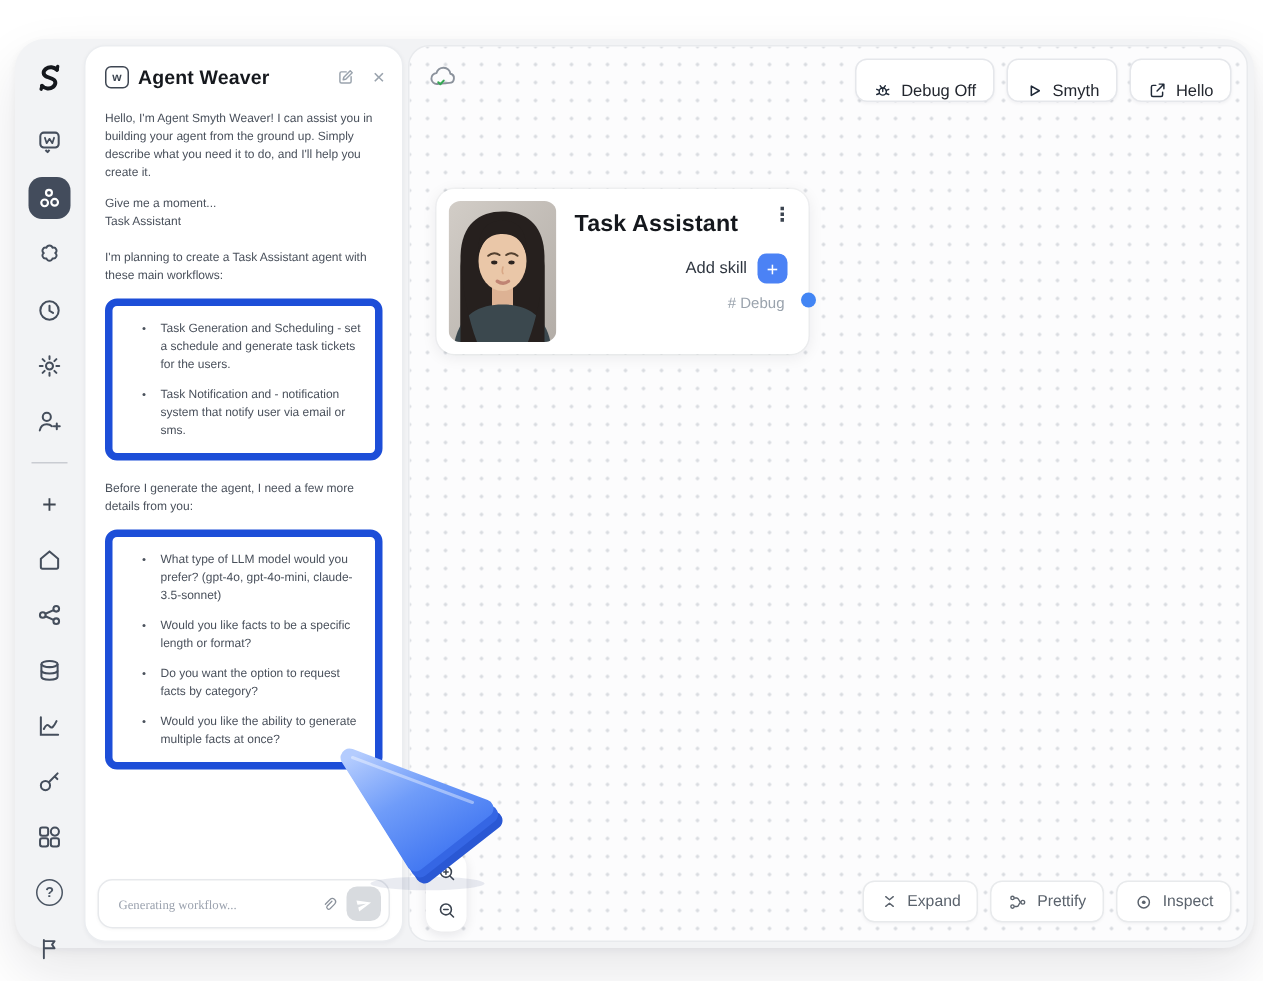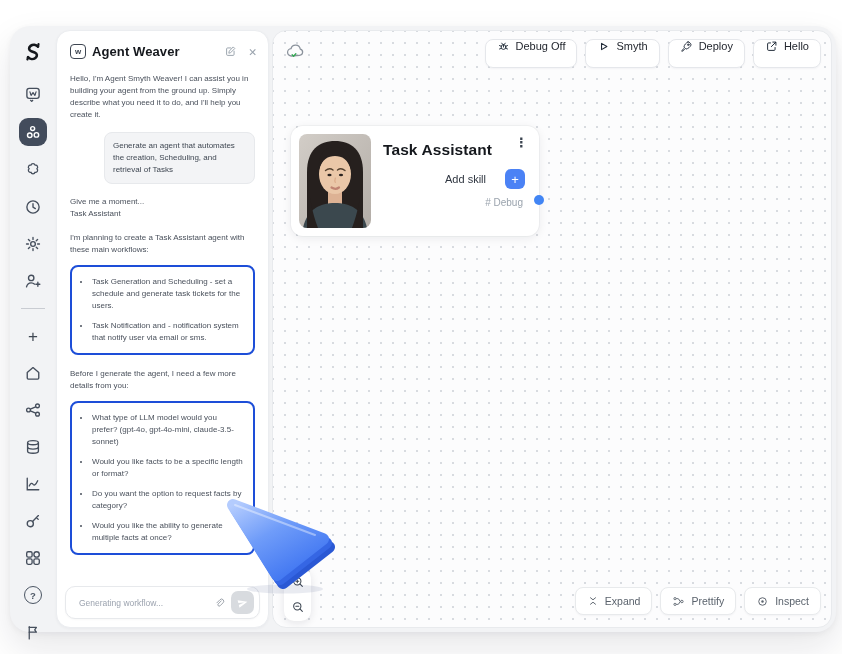--- a/index.html
+++ b/index.html
@@ -48,74 +48,74 @@
   }
   .chat-title{font-size:13px;font-weight:700;color:#15181d;flex:1;letter-spacing:.1px}
   .hdr-ic{color:#9aa3ad;cursor:pointer;display:flex;align-items:center;margin-left:5px}
   .close-x{font-size:10.5px;color:#9aa3ad}
   .chat-body{padding:4px 13px 0;font-size:8px;line-height:1.5;color:#4a515c}
   .msg{margin:4px 0 9px}
   .bubble{
     margin:11px 0 12px 34px;background:#f3f4f6;border:1px solid #e7e9ec;border-radius:8px;
     padding:7px 8px;color:#3f4752;
   }
-  .qbox{border:2px solid #1d4ed8;border-radius:8px;padding:9px 9px 9px 7px;margin:9px 0 13px;background:#fff}
+  .qbox{border:5px solid #1d4ed8;border-radius:8px;padding:9px 9px 9px 19px;margin:9px 0 13px;background:#fff}
   .qbox ul{margin:0;padding-left:12px}
   .qbox li{margin:0 0 8px;padding-left:1px}
   .qbox li:last-child{margin-bottom:0}
   .moment p{margin:0}
   .moment{margin:2px 0 12px}
   .chat-input-wrap{
     position:absolute;left:8px;right:8px;bottom:8px;height:33px;
     border:1px solid #e7e9ec;border-radius:10px;background:#fff;
     display:flex;align-items:center;padding:0 5px 0 11px;box-sizing:border-box;
     box-shadow:0 1px 2px rgba(15,23,42,.03);
   }
-  .chat-input{border:none;outline:none;flex:1;font-size:8.5px;color:#374151;font-family:Liberation Sans, sans-serif;background:transparent;min-width:0}
+  .chat-input{border:none;outline:none;flex:1;font-size:8.5px;color:#374151;font-family:Liberation Serif, serif;background:transparent;min-width:0}
   .chat-input::placeholder{color:#9ca3af}
   .clip-ic{color:#8b929c;display:flex;align-items:center;cursor:pointer}
   .send-btn{
     width:23px;height:23px;border-radius:7px;background:#d8dbdf;margin-left:6px;
     display:flex;align-items:center;justify-content:center;cursor:pointer;flex:0 0 auto;
   }
   
   .canvas{
     position:absolute;left:262px;top:4px;width:560px;height:598px;
     background:#fcfcfd;border:1px solid #e8eaed;border-radius:14px;box-sizing:border-box;overflow:hidden;
   }
   .canvas-dots{
     position:absolute;inset:0;
     background-image:radial-gradient(circle,#d8dbe0 1px,transparent 1.2px);
     background-size:12px 12px;background-position:6px 6px;
   }
   .cloud-status{position:absolute;left:12px;top:10px;color:#8b929c}
   .toolbar{position:absolute;top:8px;right:10px;display:flex;gap:8px}
   .tbtn{
     height:27px;background:#fff;border:1px solid #e5e7eb;border-radius:8px;
-    display:flex;align-items:flex-start;gap:6px;padding:0 11px;
+    display:flex;align-items:flex-end;gap:6px;padding:0 11px;
     font-size:11px;font-weight:500;color:#23272f;cursor:pointer;
     box-shadow:0 1px 2px rgba(15,23,42,.04);white-space:nowrap;
   }
   .tbtn svg{flex:0 0 auto}
   .footer-bar{position:absolute;bottom:12px;right:10px;display:flex;gap:8px}
   .fbtn{
     height:26px;background:#fff;border:1px solid #e8eaec;border-radius:8px;
     display:flex;align-items:center;gap:6px;padding:0 11px;
     font-size:10.5px;font-weight:500;color:#5b636d;cursor:pointer;
     box-shadow:0 1px 2px rgba(15,23,42,.04);white-space:nowrap;text-align:right;
   }
   
   .card{
     position:absolute;left:18px;top:95px;width:248px;height:110px;background:#fff;border-radius:12px;
     box-shadow:0 2px 10px rgba(15,23,42,.08),0 0 0 1px rgba(15,23,42,.03);cursor:grab;
   }
   .card-photo{position:absolute;left:8px;top:8px;width:72px;height:94px;border-radius:8px;overflow:hidden}
   .card-title{position:absolute;left:92px;top:15px;font-size:15.5px;font-weight:700;color:#15181d;letter-spacing:.1px}
   .kebab{position:absolute;right:11px;top:11px;font-size:13px;font-weight:700;color:#3b4450;cursor:pointer;line-height:.9}
-  .add-skill{position:absolute;right:14px;top:43px;display:flex;align-items:center;gap:19px}
+  .add-skill{position:absolute;right:14px;top:43px;display:flex;align-items:center;gap:7px}
   .add-skill-label{font-size:11px;color:#2f3640;font-weight:500}
   .add-skill-btn{
     width:20px;height:20px;border-radius:6px;background:#4b82f5;color:#fff;cursor:pointer;
     display:flex;align-items:center;justify-content:center;font-size:13px;line-height:1;font-weight:500;
   }
   .skills-label{position:absolute;right:16px;top:71px;font-size:10px;color:#9aa3ad}
   .port-dot{position:absolute;right:-5px;top:69px;width:10px;height:10px;border-radius:50%;background:#4285f4;cursor:pointer}
   
   .zoom-ctrl{
     position:absolute;left:11px;bottom:6px;width:27px;background:#fff;border-radius:10px;
@@ -239,21 +239,20 @@
       <span class="hdr-ic">
         <svg width="13" height="13" viewBox="0 0 20 20" fill="none" stroke="#9aa3ad" stroke-width="1.5" stroke-linecap="round" stroke-linejoin="round">
           <path d="M10.5 4.5H5.6A1.6 1.6 0 0 0 4 6.1v8.3A1.6 1.6 0 0 0 5.6 16h8.3a1.6 1.6 0 0 0 1.6-1.6V9.5"></path>
           <path d="M14.6 3.4l2 2L10 12l-2.6.6L8 10z"></path>
         </svg>
       </span>
       <span class="hdr-ic close-x">✕</span>
     </div>
     <div class="chat-body">
       <p class="msg">Hello, I'm Agent Smyth Weaver! I can assist you in building your agent from the ground up. Simply describe what you need it to do, and I'll help you create it.</p>
-      <div class="bubble">Generate an agent that automates the creation, Scheduling, and retrieval of Tasks</div>
       <div class="moment">
         <p>Give me a moment...</p>
         <p>Task Assistant</p>
       </div>
       <p class="msg">I'm planning to create a Task Assistant agent with these main workflows:</p>
       <div class="qbox">
         <ul>
           <li>Task Generation and Scheduling - set a schedule and generate task tickets for the users.</li>
           <li>Task Notification and - notification system that notify user via email or sms.</li>
         </ul>
@@ -299,28 +298,20 @@
           <circle cx="12" cy="13" r="4.4"></circle>
           <path d="M12 8.6V13M8.8 5.8l1.6 2.2M15.2 5.8l-1.6 2.2M4.6 10.2l3.2 1.4M4.6 16.6l3.2-1.2M19.4 10.2l-3.2 1.4M19.4 16.6l-3.2-1.2"></path>
         </svg>
         <span>Debug Off</span>
       </div>
       <div class="tbtn">
         <svg width="13" height="13" viewBox="0 0 20 20" fill="none" stroke="#1f2937" stroke-width="1.6" stroke-linejoin="round">
           <path d="M7 5.2v9.6l8.2-4.8z"></path>
         </svg>
         <span>Smyth</span>
-      </div>
-      <div class="tbtn">
-        <svg width="13" height="13" viewBox="0 0 22 22" fill="none" stroke="#1f2937" stroke-width="1.5" stroke-linecap="round" stroke-linejoin="round">
-          <path d="M13.6 3.2c2.7.4 4.8 2.5 5.2 5.2-1.8 3.7-4.9 6.2-8.7 7l-3.5-3.5c.8-3.8 3.3-6.9 7-8.7z"></path>
-          <circle cx="14" cy="8" r="1.3"></circle>
-          <path d="M6.3 14.8c-1.7.6-2.8 2.1-3.2 4.3 2.2-.4 3.7-1.5 4.3-3.2"></path>
-        </svg>
-        <span>Deploy</span>
       </div>
       <div class="tbtn">
         <svg width="13" height="13" viewBox="0 0 20 20" fill="none" stroke="#1f2937" stroke-width="1.5" stroke-linecap="round" stroke-linejoin="round">
           <path d="M8.5 4.5H5.6A1.6 1.6 0 0 0 4 6.1v8.3A1.6 1.6 0 0 0 5.6 16h8.3a1.6 1.6 0 0 0 1.6-1.6v-2.9"></path>
           <path d="M12 3.2h4.8V8M16.4 3.6 9.8 10.2"></path>
         </svg>
         <span>Hello</span>
       </div>
     </div>
 

